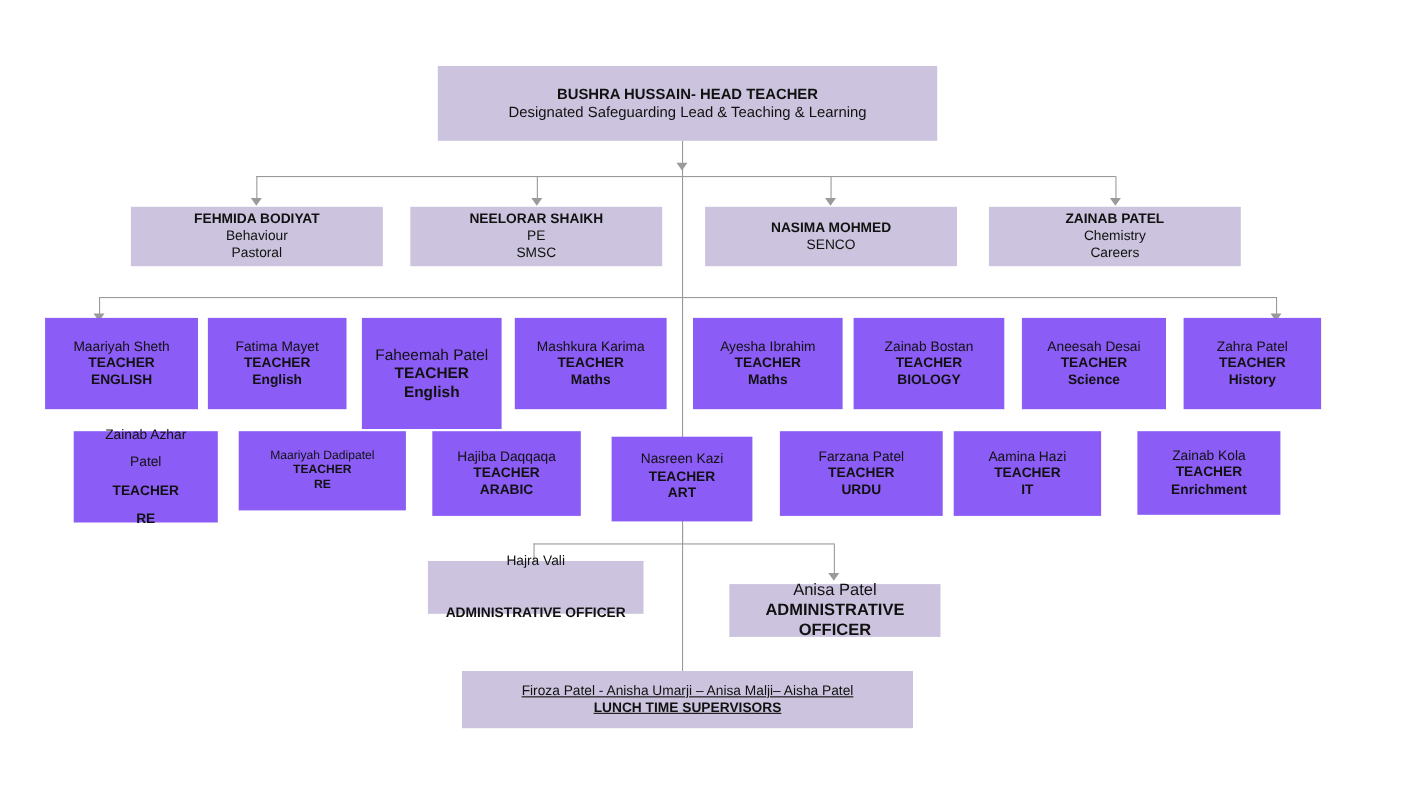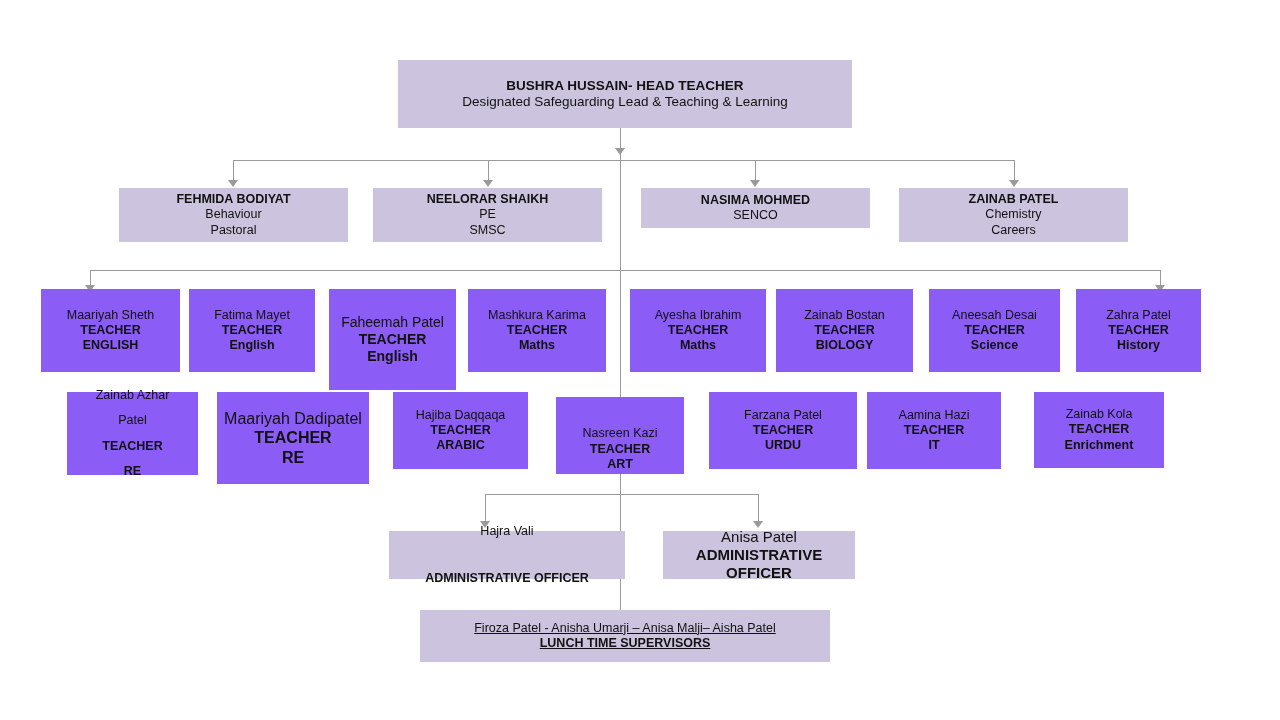--- a/index.html
+++ b/index.html
@@ -21,21 +21,21 @@
   }
   .node {
     position: absolute;
     box-sizing: border-box;
     display: flex;
     flex-direction: column;
     align-items: center;
     justify-content: center;
     text-align: center;
     line-height: 1.22;
-    padding: 2px 4px;
+    padding: 18px 4px;
   }
   .node .ln {
     display: block;
     width: 100%;
   }
   .node .ln.bold { font-weight: bold; }
   .node .ln.norm { font-weight: normal; }
 
   .lilac { background: #ccc4de; }
   .rose  { background: #8b5cf6; }
@@ -102,21 +102,21 @@
     <span class="ln norm">Behaviour</span>
     <span class="ln norm">Pastoral</span>
   </div>
 
   <div class="node lilac" style="left:373px; top:188px; width:229px; height:54px; font-size:12.5px;">
     <span class="ln bold">NEELORAR SHAIKH</span>
     <span class="ln norm">PE</span>
     <span class="ln norm">SMSC</span>
   </div>
 
-  <div class="node lilac" style="left:641px; top:188px; width:229px; height:40px; font-size:12.5px;">
+  <div class="node lilac" style="left:641px; top:188px; width:229px; height:54px; font-size:12.5px;">
     <span class="ln bold">NASIMA MOHMED</span>
     <span class="ln norm">SENCO</span>
   </div>
 
   <div class="node lilac" style="left:899px; top:188px; width:229px; height:54px; font-size:12.5px;">
     <span class="ln bold">ZAINAB PATEL</span>
     <span class="ln norm">Chemistry</span>
     <span class="ln norm">Careers</span>
   </div>
 
@@ -168,21 +168,21 @@
     <span class="ln bold">History</span>
   </div>
 
   <div class="node rose" style="left:67px; top:392px; width:131px; height:83px; font-size:12.5px;gap:10px;">
     <span class="ln norm">Zainab Azhar</span>
     <span class="ln norm">Patel</span>
     <span class="ln bold">TEACHER</span>
     <span class="ln bold">RE</span>
   </div>
 
-  <div class="node rose" style="left:217px; top:392px; width:152px; height:92px; font-size:16px;">
+  <div class="node rose" style="left:217px; top:392px; width:152px; height:72px; font-size:11px;">
     <span class="ln norm">Maariyah Dadipatel</span>
     <span class="ln bold">TEACHER</span>
     <span class="ln bold">RE</span>
   </div>
 
   <div class="node rose" style="left:393px; top:392px; width:135px; height:77px; font-size:12.5px;">
     <span class="ln norm">Hajiba Daqqaqa</span>
     <span class="ln bold">TEACHER</span>
     <span class="ln bold">ARABIC</span>
   </div>
@@ -204,21 +204,21 @@
     <span class="ln bold">TEACHER</span>
     <span class="ln bold">IT</span>
   </div>
 
   <div class="node rose" style="left:1034px; top:392px; width:130px; height:76px; font-size:12.5px;">
     <span class="ln norm">Zainab Kola</span>
     <span class="ln bold">TEACHER</span>
     <span class="ln bold">Enrichment</span>
   </div>
 
-  <div class="node lilac" style="left:389px; top:531px; width:236px; height:48px; font-size:12.5px;gap:32px;">
+  <div class="node lilac" style="left:389px; top:510px; width:196px; height:48px; font-size:12.5px;gap:32px;">
     <span class="ln norm">Hajra Vali</span>
     <span class="ln bold">ADMINISTRATIVE OFFICER</span>
   </div>
 
   <div class="node lilac" style="left:663px; top:531px; width:192px; height:48px; font-size:15px;">
     <span class="ln norm">Anisa Patel</span>
     <span class="ln bold">ADMINISTRATIVE OFFICER</span>
   </div>
 
   <div class="node lilac" style="left:420px; top:610px; width:410px; height:52px; font-size:12.5px;text-decoration:underline;">

